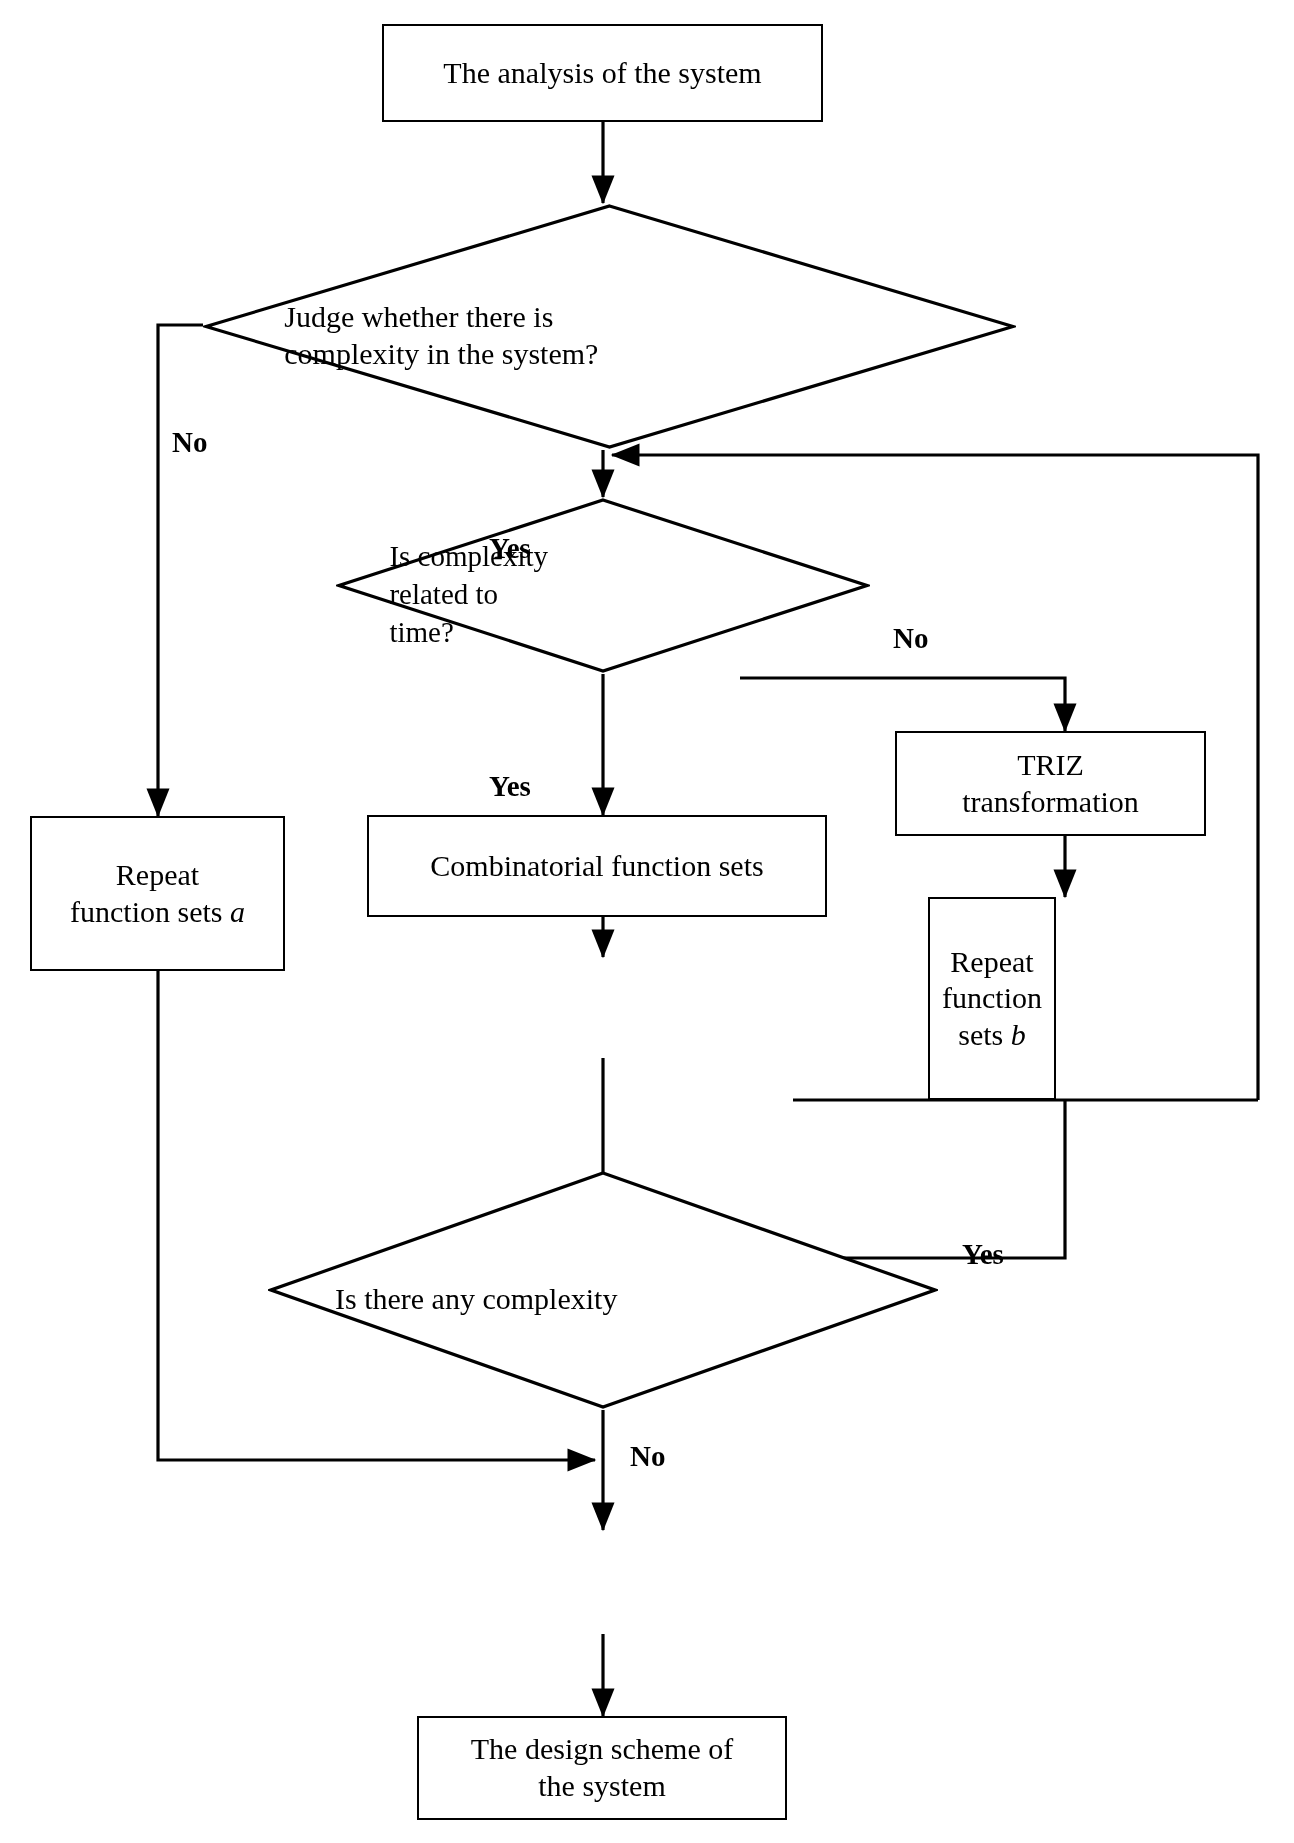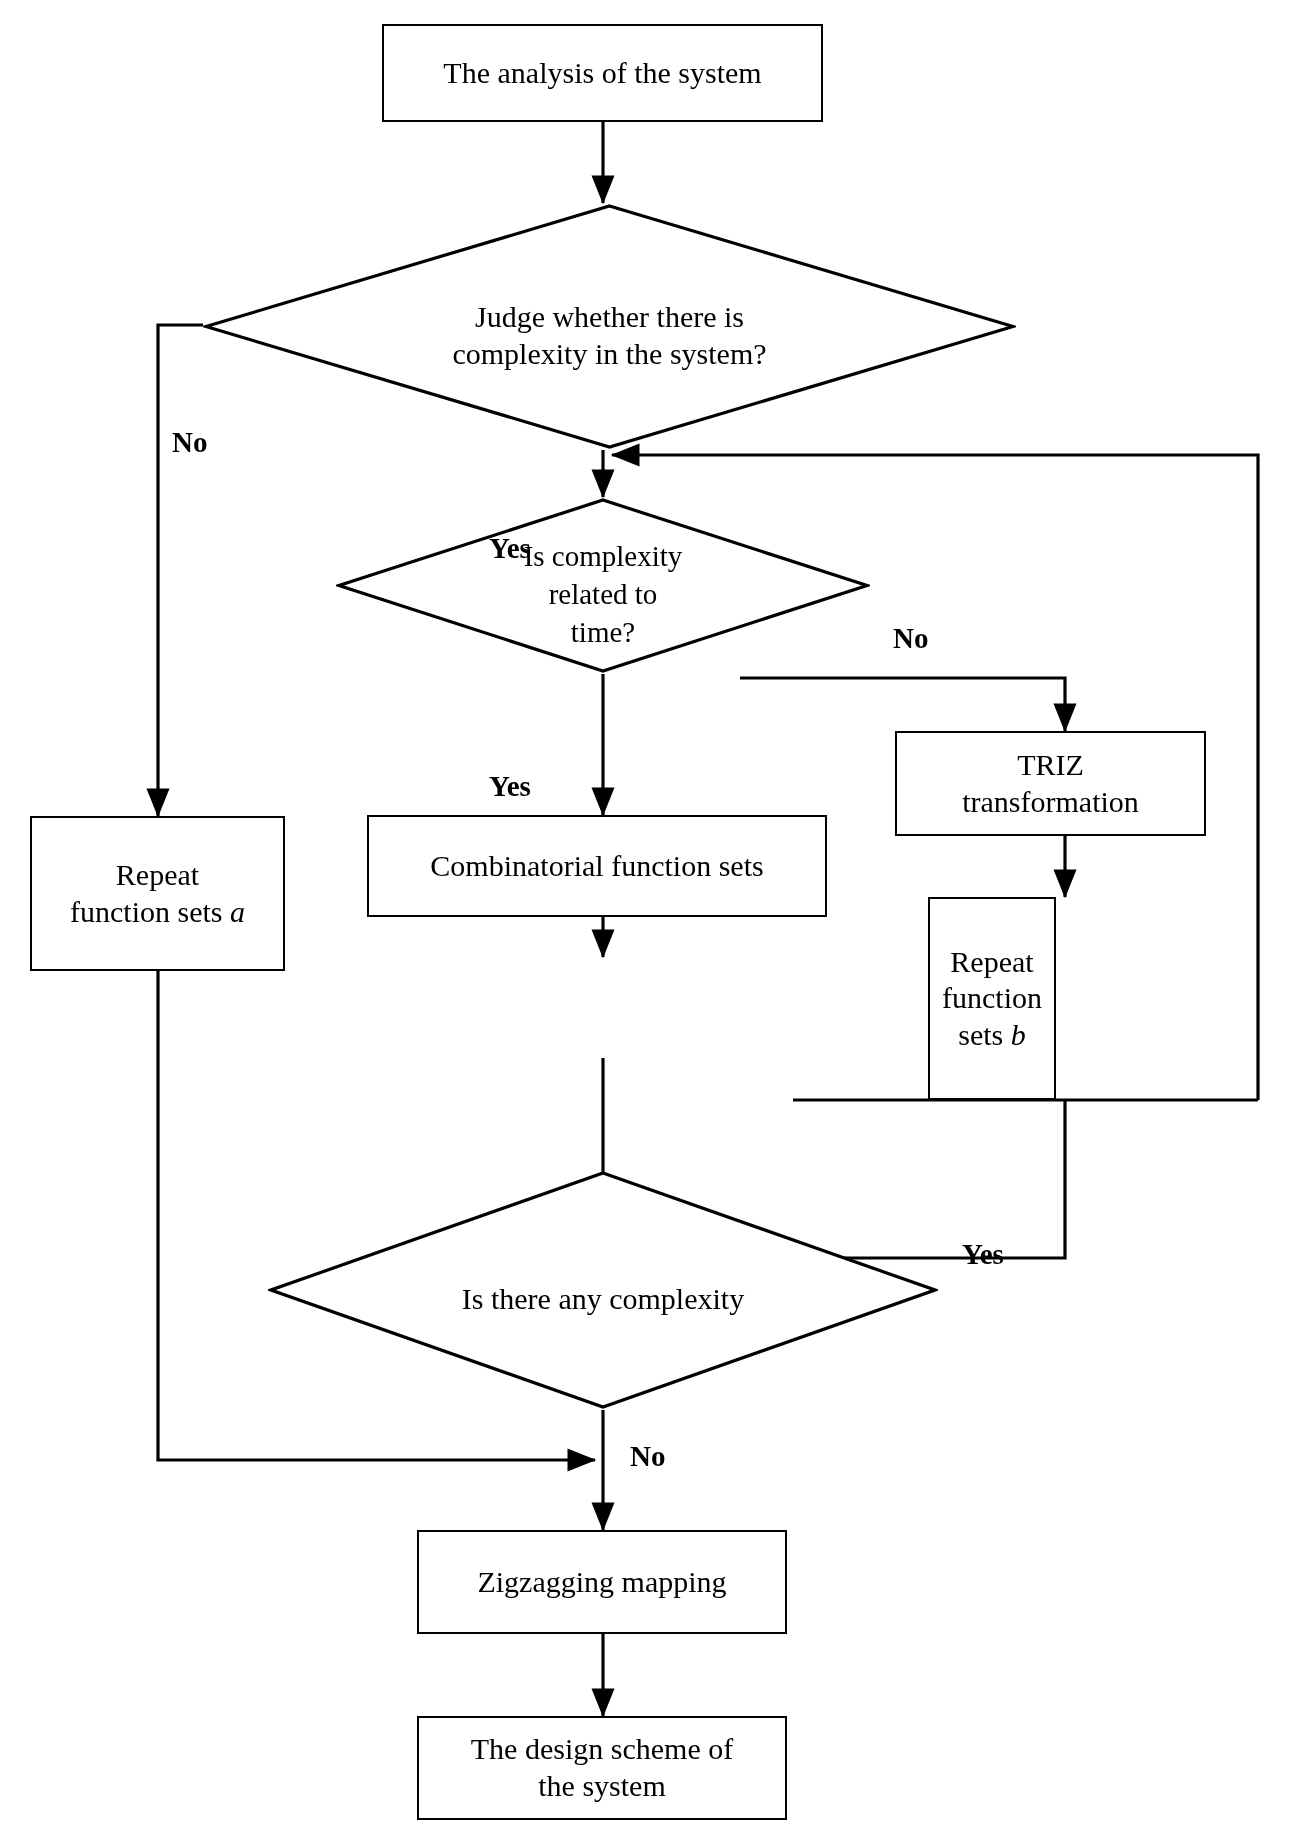--- a/index.html
+++ b/index.html
@@ -49,21 +49,21 @@
   .diamond-wrap svg {
     position: absolute;
     left: 0;
     top: 0;
   }
   .diamond-label {
     position: relative;
     z-index: 2;
     font-size: 30px;
     line-height: 1.25;
-    text-align: center;
+    text-align: left;
     width: 80%;
     margin-top: 17px;
   }
   .edge-label {
     position: absolute;
     font-size: 29px;
     line-height: 1;
     white-space: nowrap;
     background: transparent;
     font-weight: bold;
@@ -175,23 +175,20 @@
 
   <div class="diamond-wrap" style="left:268px; top:1170px; width:670px; height:240px;">
     <svg width="670" height="240" viewBox="0 0 670 240">
       <polygon points="335,3 667,120 335,237 3,120" fill="#fff" stroke="#000" stroke-width="3.2"></polygon>
     </svg>
     <div class="diamond-label">
       <div>Is there any complexity</div>
     </div>
   </div>
 
-  <div class="node box" style="left:417px; top:1530px; width:370px; height:104px;">
-    <div>Zigzagging mapping</div>
-  </div>
 
   <div class="node box" style="left:417px; top:1716px; width:370px; height:104px;">
     <div>
       <div>The design scheme of</div>
       <div>the system</div>
     </div>
   </div>
 
   <div class="edge-label" style="left:172px; top:428px;">No</div>
 

